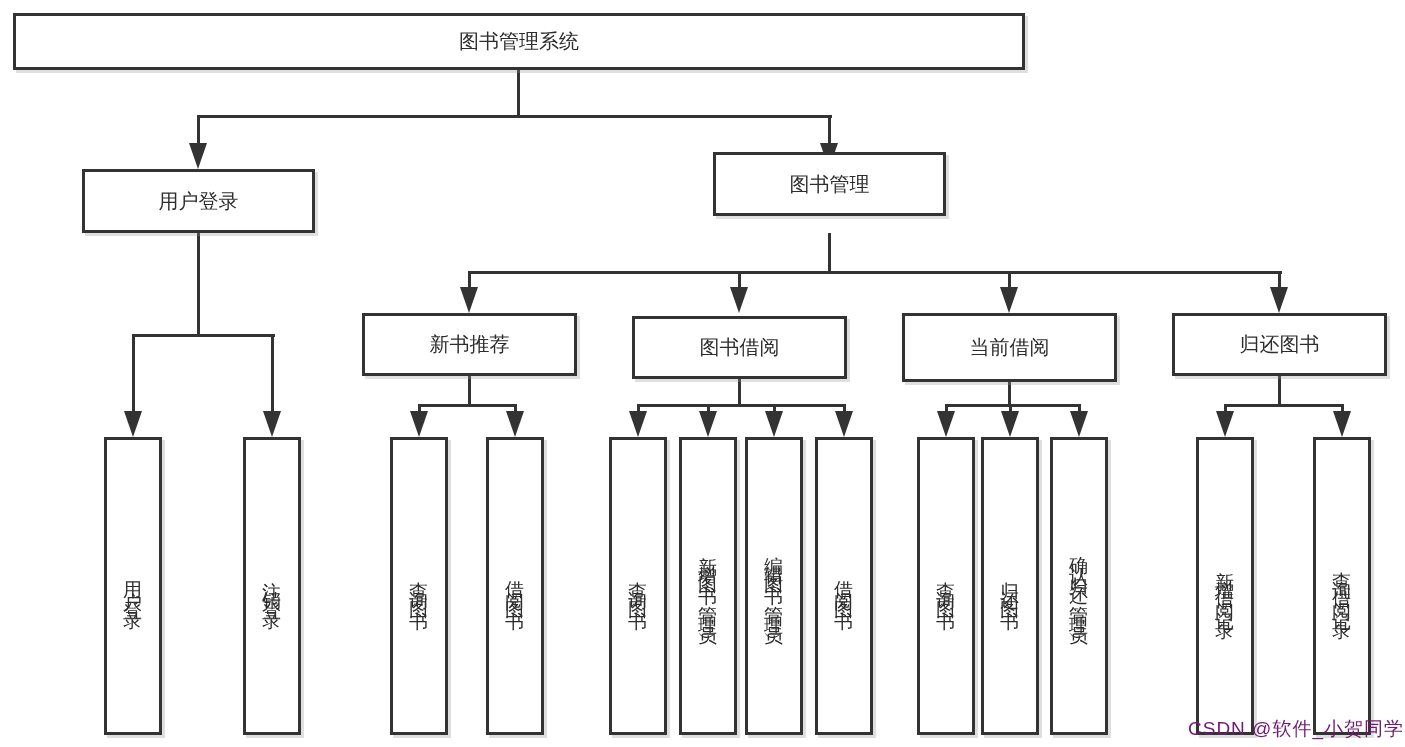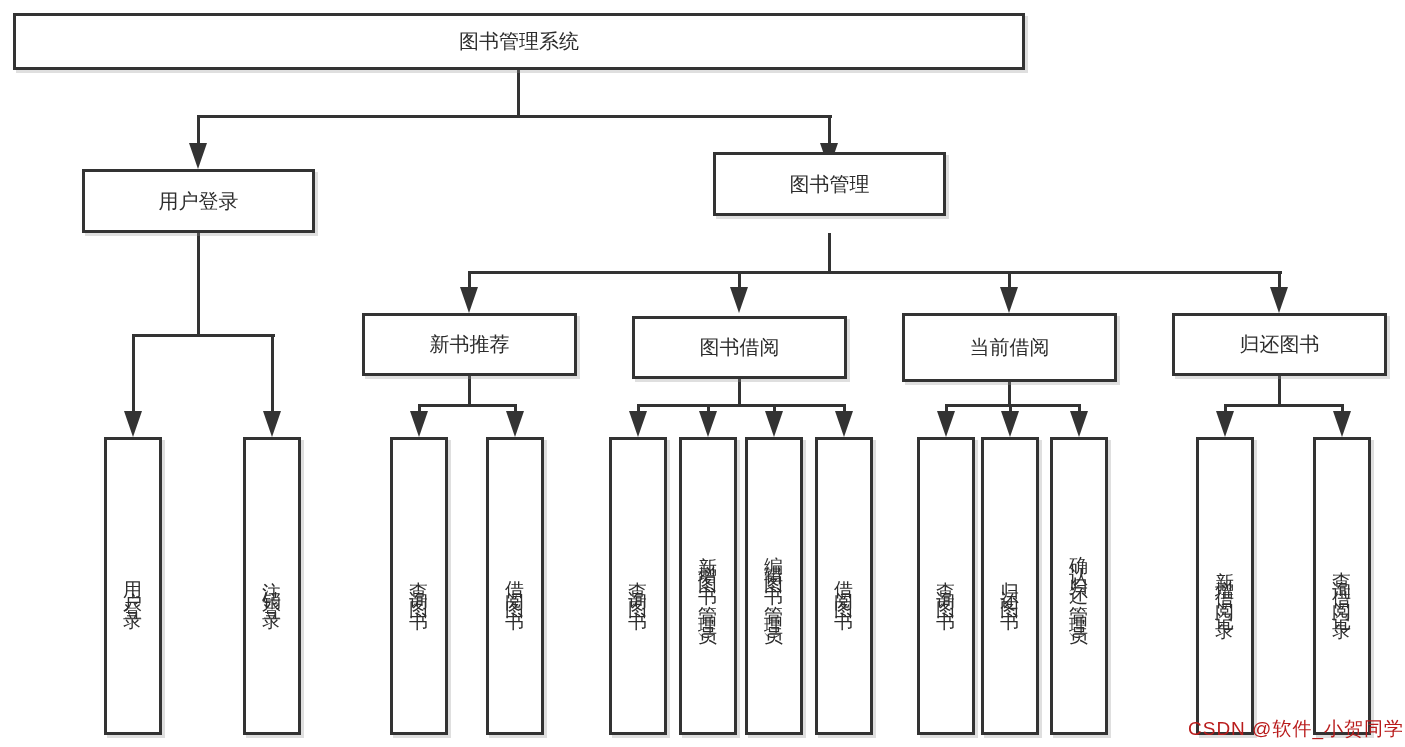--- a/index.html
+++ b/index.html
@@ -27,21 +27,21 @@
   }
   .vline{position:absolute;width:3px;background:#333333;z-index:1;}
   .hline{position:absolute;height:3px;background:#333333;z-index:1;}
   .ah{
     position:absolute;width:0;height:0;z-index:1;
     border-left:9px solid transparent;border-right:9px solid transparent;
     border-top:26px solid #333333;
   }
   .watermark{
     position:absolute;left:1188px;top:716px;z-index:5;
-    font-size:19px;color:#b91c1c;letter-spacing:1px;white-space:nowrap;
+    font-size:19px;color:#701a75;letter-spacing:1px;white-space:nowrap;
   }
 </style>
 </head>
 <body>
 
 <div class="canvas">
 
   <div class="hbox" style="left:13px;top:13px;width:1012px;height:57px">
     <span>图书管理系统</span>
   </div>

